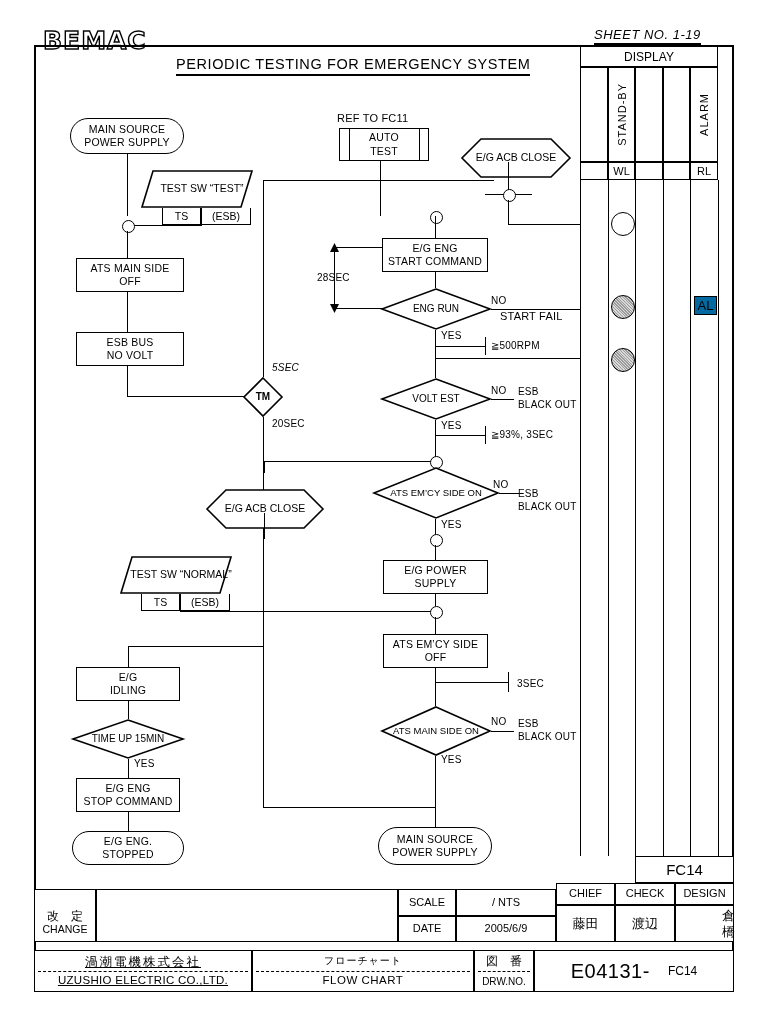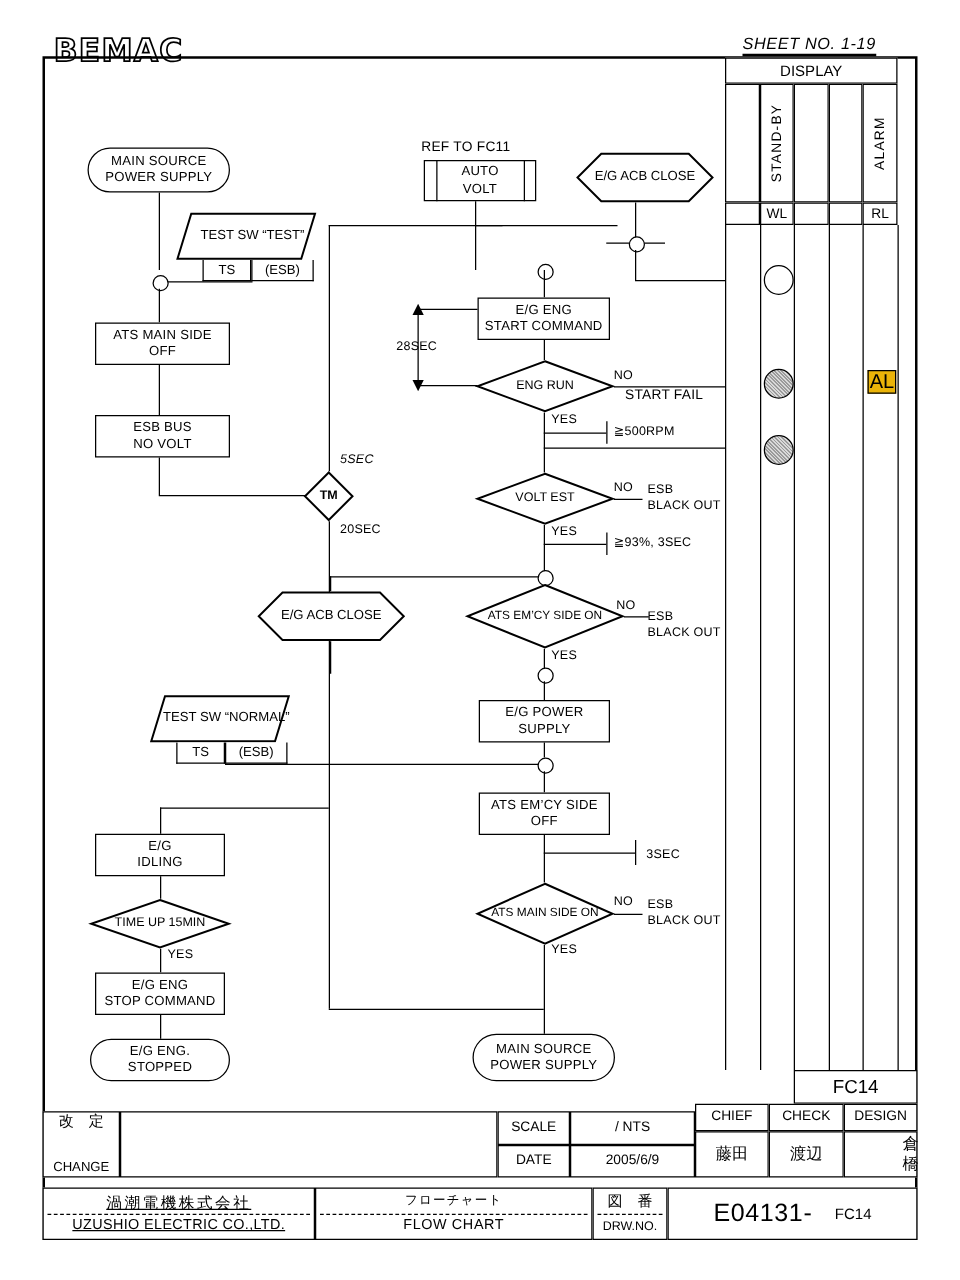--- a/index.html
+++ b/index.html
@@ -26,21 +26,21 @@
   .sheetno-ul{border-bottom:2px solid #000;}
   .title{font-size:14.5px;letter-spacing:.6px;border-bottom:2.5px solid #000;
          padding-bottom:1px;}
 
   
   .node{position:absolute;box-sizing:border-box;display:flex;
         align-items:center;justify-content:center;text-align:center;
         font-size:10.5px;line-height:1.25;letter-spacing:.2px;}
   .rect{border:1.6px solid #000;background:#fff;}
   .term{border:1.6px solid #000;background:#fff;border-radius:999px;}
-  .hexwrap{position:absolute;}
+  .hexwrap{position:absolute;margin-top:16px;}
   .diamondwrap{position:absolute;}
   .trapwrap{position:absolute;}
   .shapesvg{position:absolute;left:0;top:0;overflow:visible;}
   .shapelabel{position:absolute;left:0;top:0;width:100%;height:100%;
      display:flex;align-items:center;justify-content:center;text-align:center;
      font-size:10.5px;line-height:1.25;}
 
   
   .h{position:absolute;height:0;border-top:1.5px solid #000;}
   .v{position:absolute;width:0;border-left:1.5px solid #000;}
@@ -58,42 +58,43 @@
            display:flex;align-items:center;justify-content:center;
            font-size:12px;background:#fff;}
   .vert{writing-mode:vertical-rl;text-orientation:mixed;transform:rotate(180deg);
         font-size:11px;letter-spacing:1px;}
   .lampO{position:absolute;width:22px;height:22px;border:1.6px solid #000;
          border-radius:50%;background:#fff;}
   .lampG{position:absolute;width:22px;height:22px;border:1.6px solid #000;
          border-radius:50%;
          background:
           repeating-linear-gradient(45deg,#9b9b9b 0 1px,#d9d9d9 1px 2px);}
-  .albox{position:absolute;border:1.5px solid #000;background:#eab308;
-         font-size:16px;display:flex;align-items:center;justify-content:center;}
+  .albox{position:absolute;border:1.5px solid #000;background:#0369a1;
+         font-size:13px;display:flex;align-items:center;justify-content:center;}
 
   
   .tb{position:absolute;box-sizing:border-box;border:1.6px solid #000;
       display:flex;align-items:center;justify-content:center;
       font-size:11px;background:#fff;text-align:center;line-height:1.2;}
   .jp{font-family:"DejaVu Sans",sans-serif;}
   .dashline{position:absolute;height:0;border-top:1.5px dashed #000;}
   .bigno{font-size:20px;letter-spacing:.5px;}
 </style>
 </head>
 <body>
 
 <div id="sheet">
 
   <div class="t logo" style="left:43px;top:27px;">BEMAC</div>
 
   <div class="t sheetno sheetno-ul" style="left:594px;top:28px;"><span>SHEET NO.</span> <span>1-19</span></div>
 
   <div class="abs frame" style="left:34px;top:45px;width:700px;height:947px;"></div>
 
+  <div class="t title" style="left:176px;top:56px;">PERIODIC TESTING FOR EMERGENCY SYSTEM</div>
 
   <div>
 
     <div class="cellbox" style="left:580px;top:46px;width:138px;height:21px;">DISPLAY</div>
 
     <div class="cellbox" style="left:580px;top:67px;width:28px;height:95px;"></div>
     <div class="cellbox" style="left:608px;top:67px;width:27px;height:95px;">
         <span class="vert">STAND-BY</span>
       </div>
     <div class="cellbox" style="left:635px;top:67px;width:28px;height:95px;"></div>
@@ -226,21 +227,21 @@
 
     <div class="node term" style="left:72px;top:831px;width:112px;height:34px;">
       <span style="white-space:pre-line">E/G ENG.
 STOPPED</span>
     </div>
 
     <div class="lbl11" style="left:337px;top:112px;">REF TO FC11</div>
 
     <div class="node rect" style="left:339px;top:128px;width:90px;height:33px;">
       <span style="white-space:pre-line">AUTO
-VOLT</span>
+TEST</span>
     </div>
     <div class="v2" style="left:349px;top:128px;height:33px;"></div>
     <div class="v2" style="left:419px;top:128px;height:33px;"></div>
 
     <div class="v" style="left:380px;top:161px;height:19px;"></div>
     <div class="v" style="left:380px;top:180px;height:36px;"></div>
     <div class="h" style="left:380px;top:180px;width:114px;"></div>
 
     <div class="hexwrap" style="left:461px;top:122px;width:110px;height:40px;">
       <svg class="shapesvg" width="110" height="40" viewBox="0 0 110 40">
@@ -370,21 +371,21 @@
 
     <div class="node term" style="left:378px;top:827px;width:114px;height:38px;">
       <span style="white-space:pre-line">MAIN SOURCE
 POWER SUPPLY</span>
     </div>
 
   </div>
 
   <div>
 
-    <div class="tb" style="left:34px;top:889px;width:62px;height:53px;flex-direction:column;justify-content:space-between;padding:0 0;">
+    <div class="tb" style="left:34px;top:889px;width:62px;height:53px;flex-direction:column;justify-content:space-between;padding:19px 0;">
       <span class="jp" style="font-size:12px;">改　定</span>
       <span style="font-size:10.5px;">CHANGE</span>
     </div>
     <div class="tb" style="left:96px;top:889px;width:302px;height:53px;"></div>
 
     <div class="tb" style="left:398px;top:889px;width:58px;height:27px;text-align:right;">SCALE</div>
     <div class="tb" style="left:456px;top:889px;width:100px;height:27px;">/  NTS</div>
     <div class="tb" style="left:398px;top:916px;width:58px;height:26px;">DATE</div>
     <div class="tb" style="left:456px;top:916px;width:100px;height:26px;">2005/6/9</div>
 

